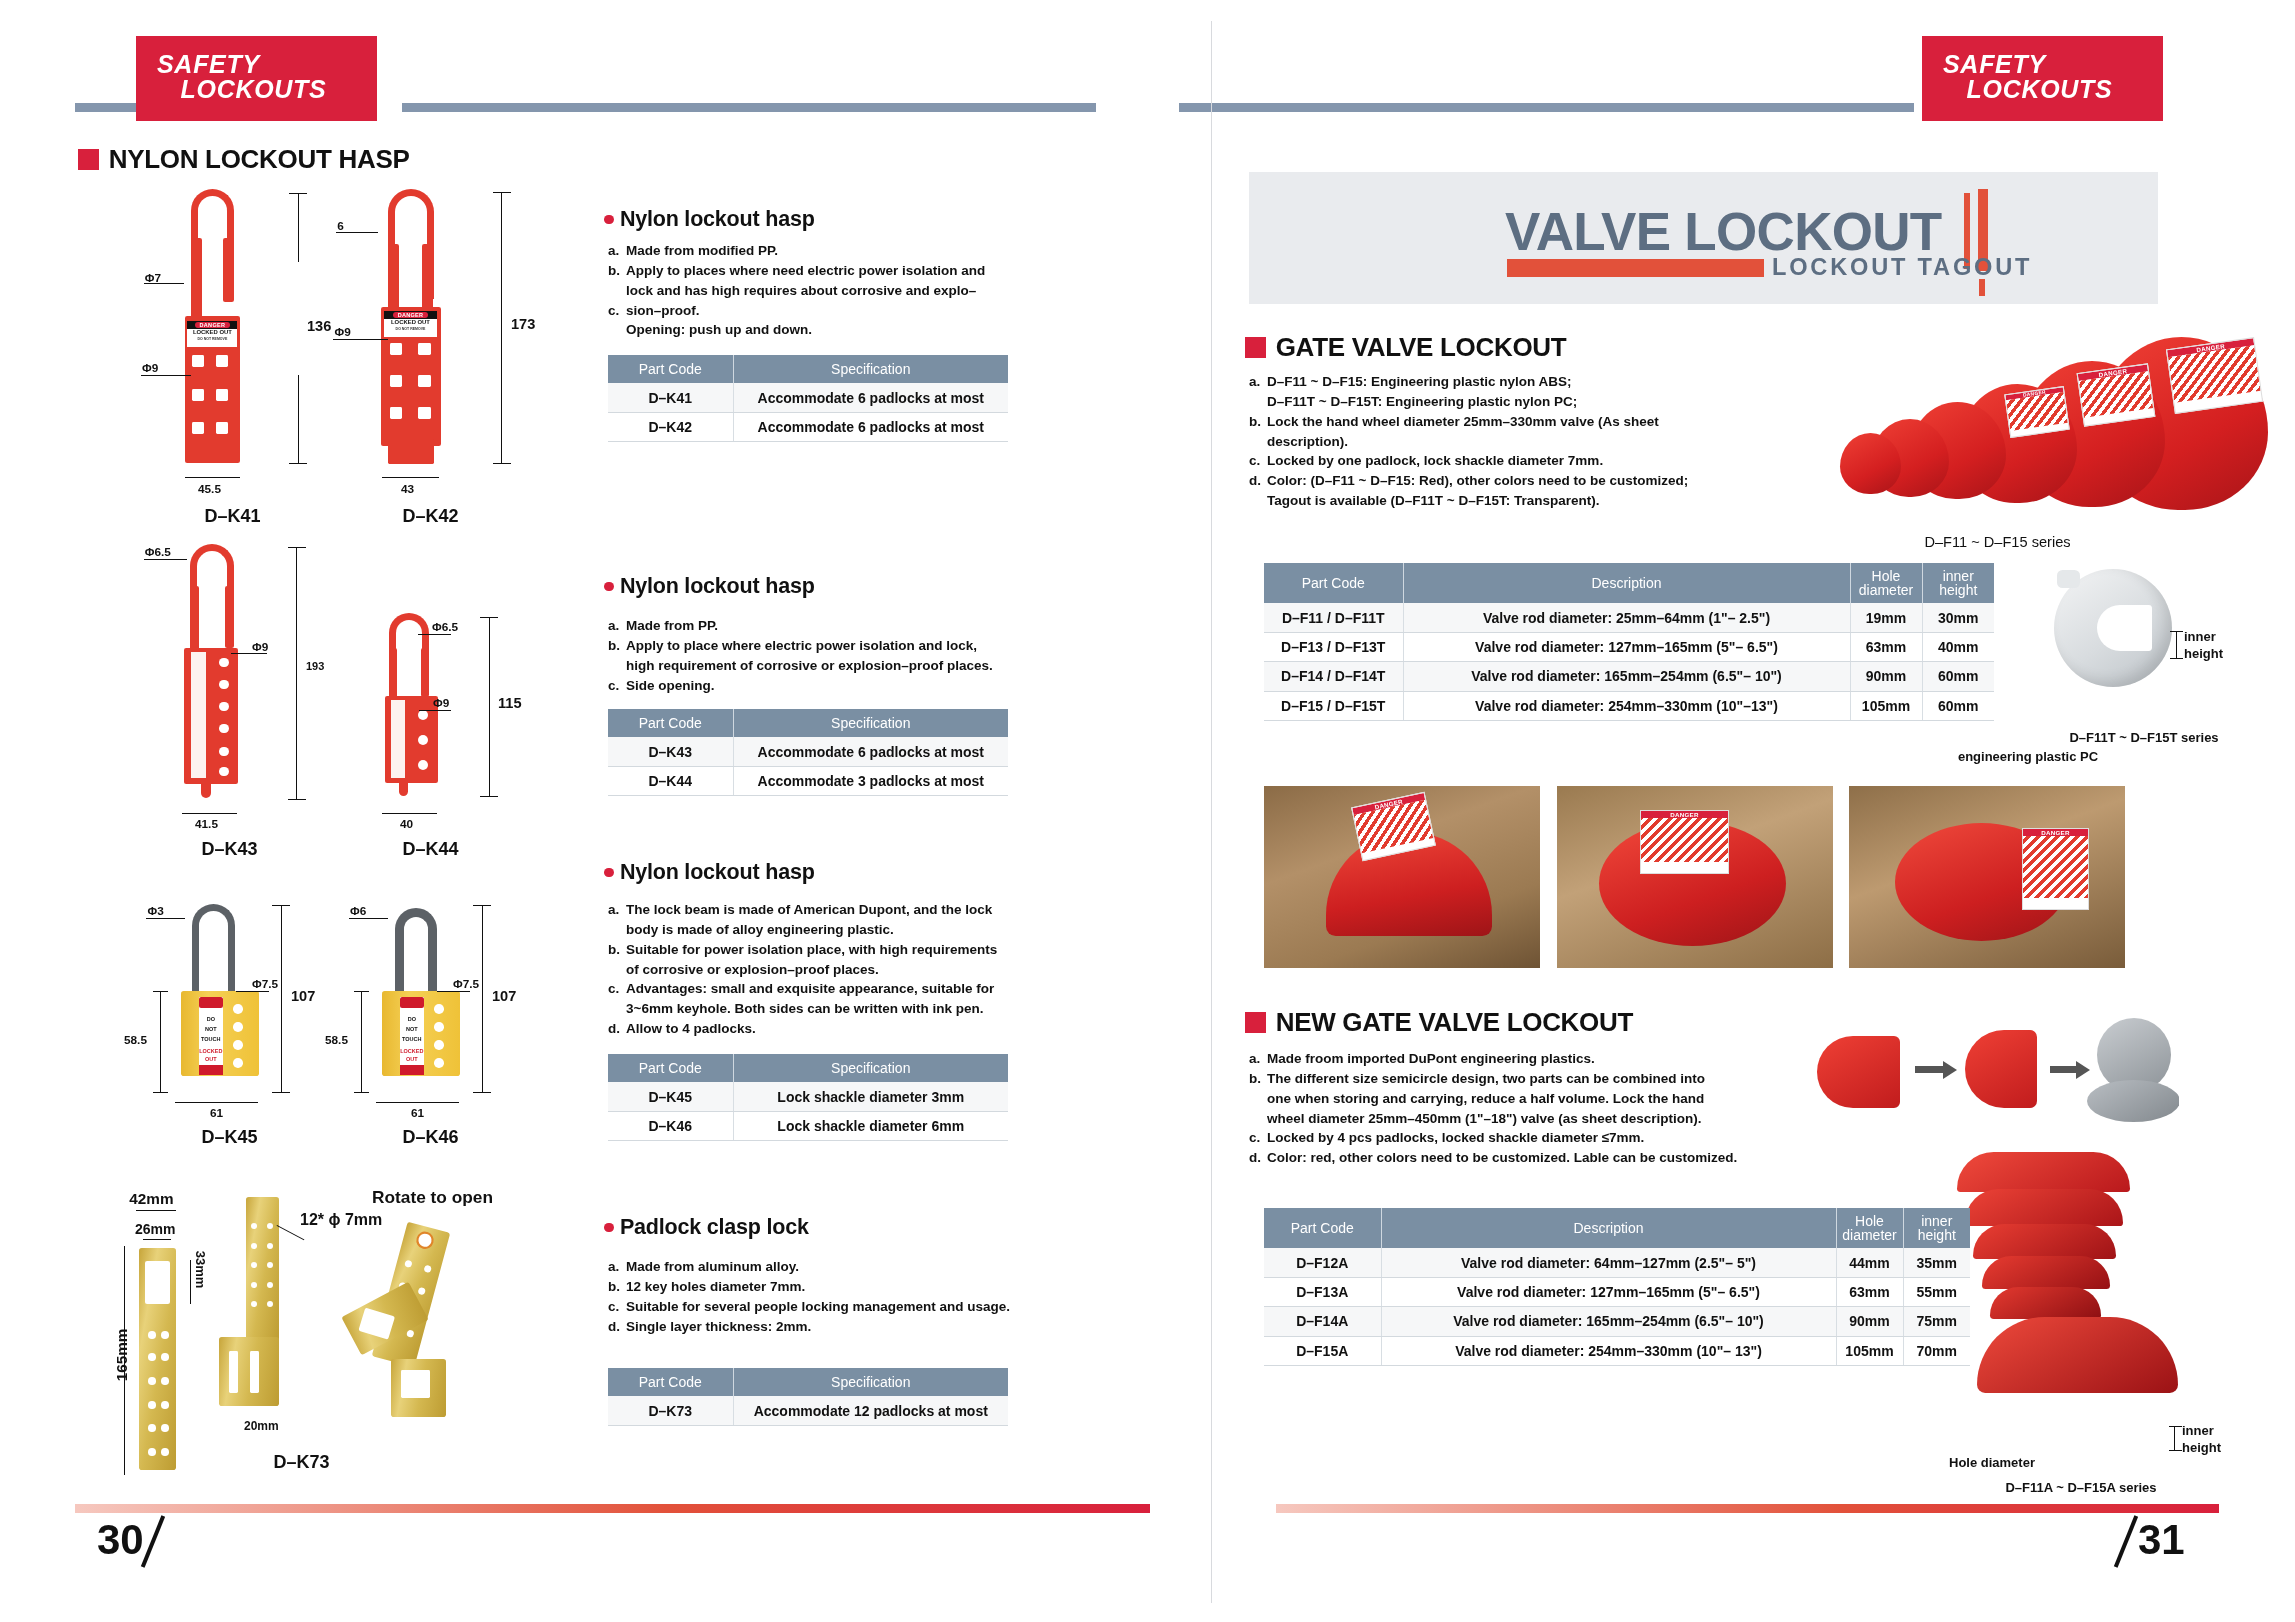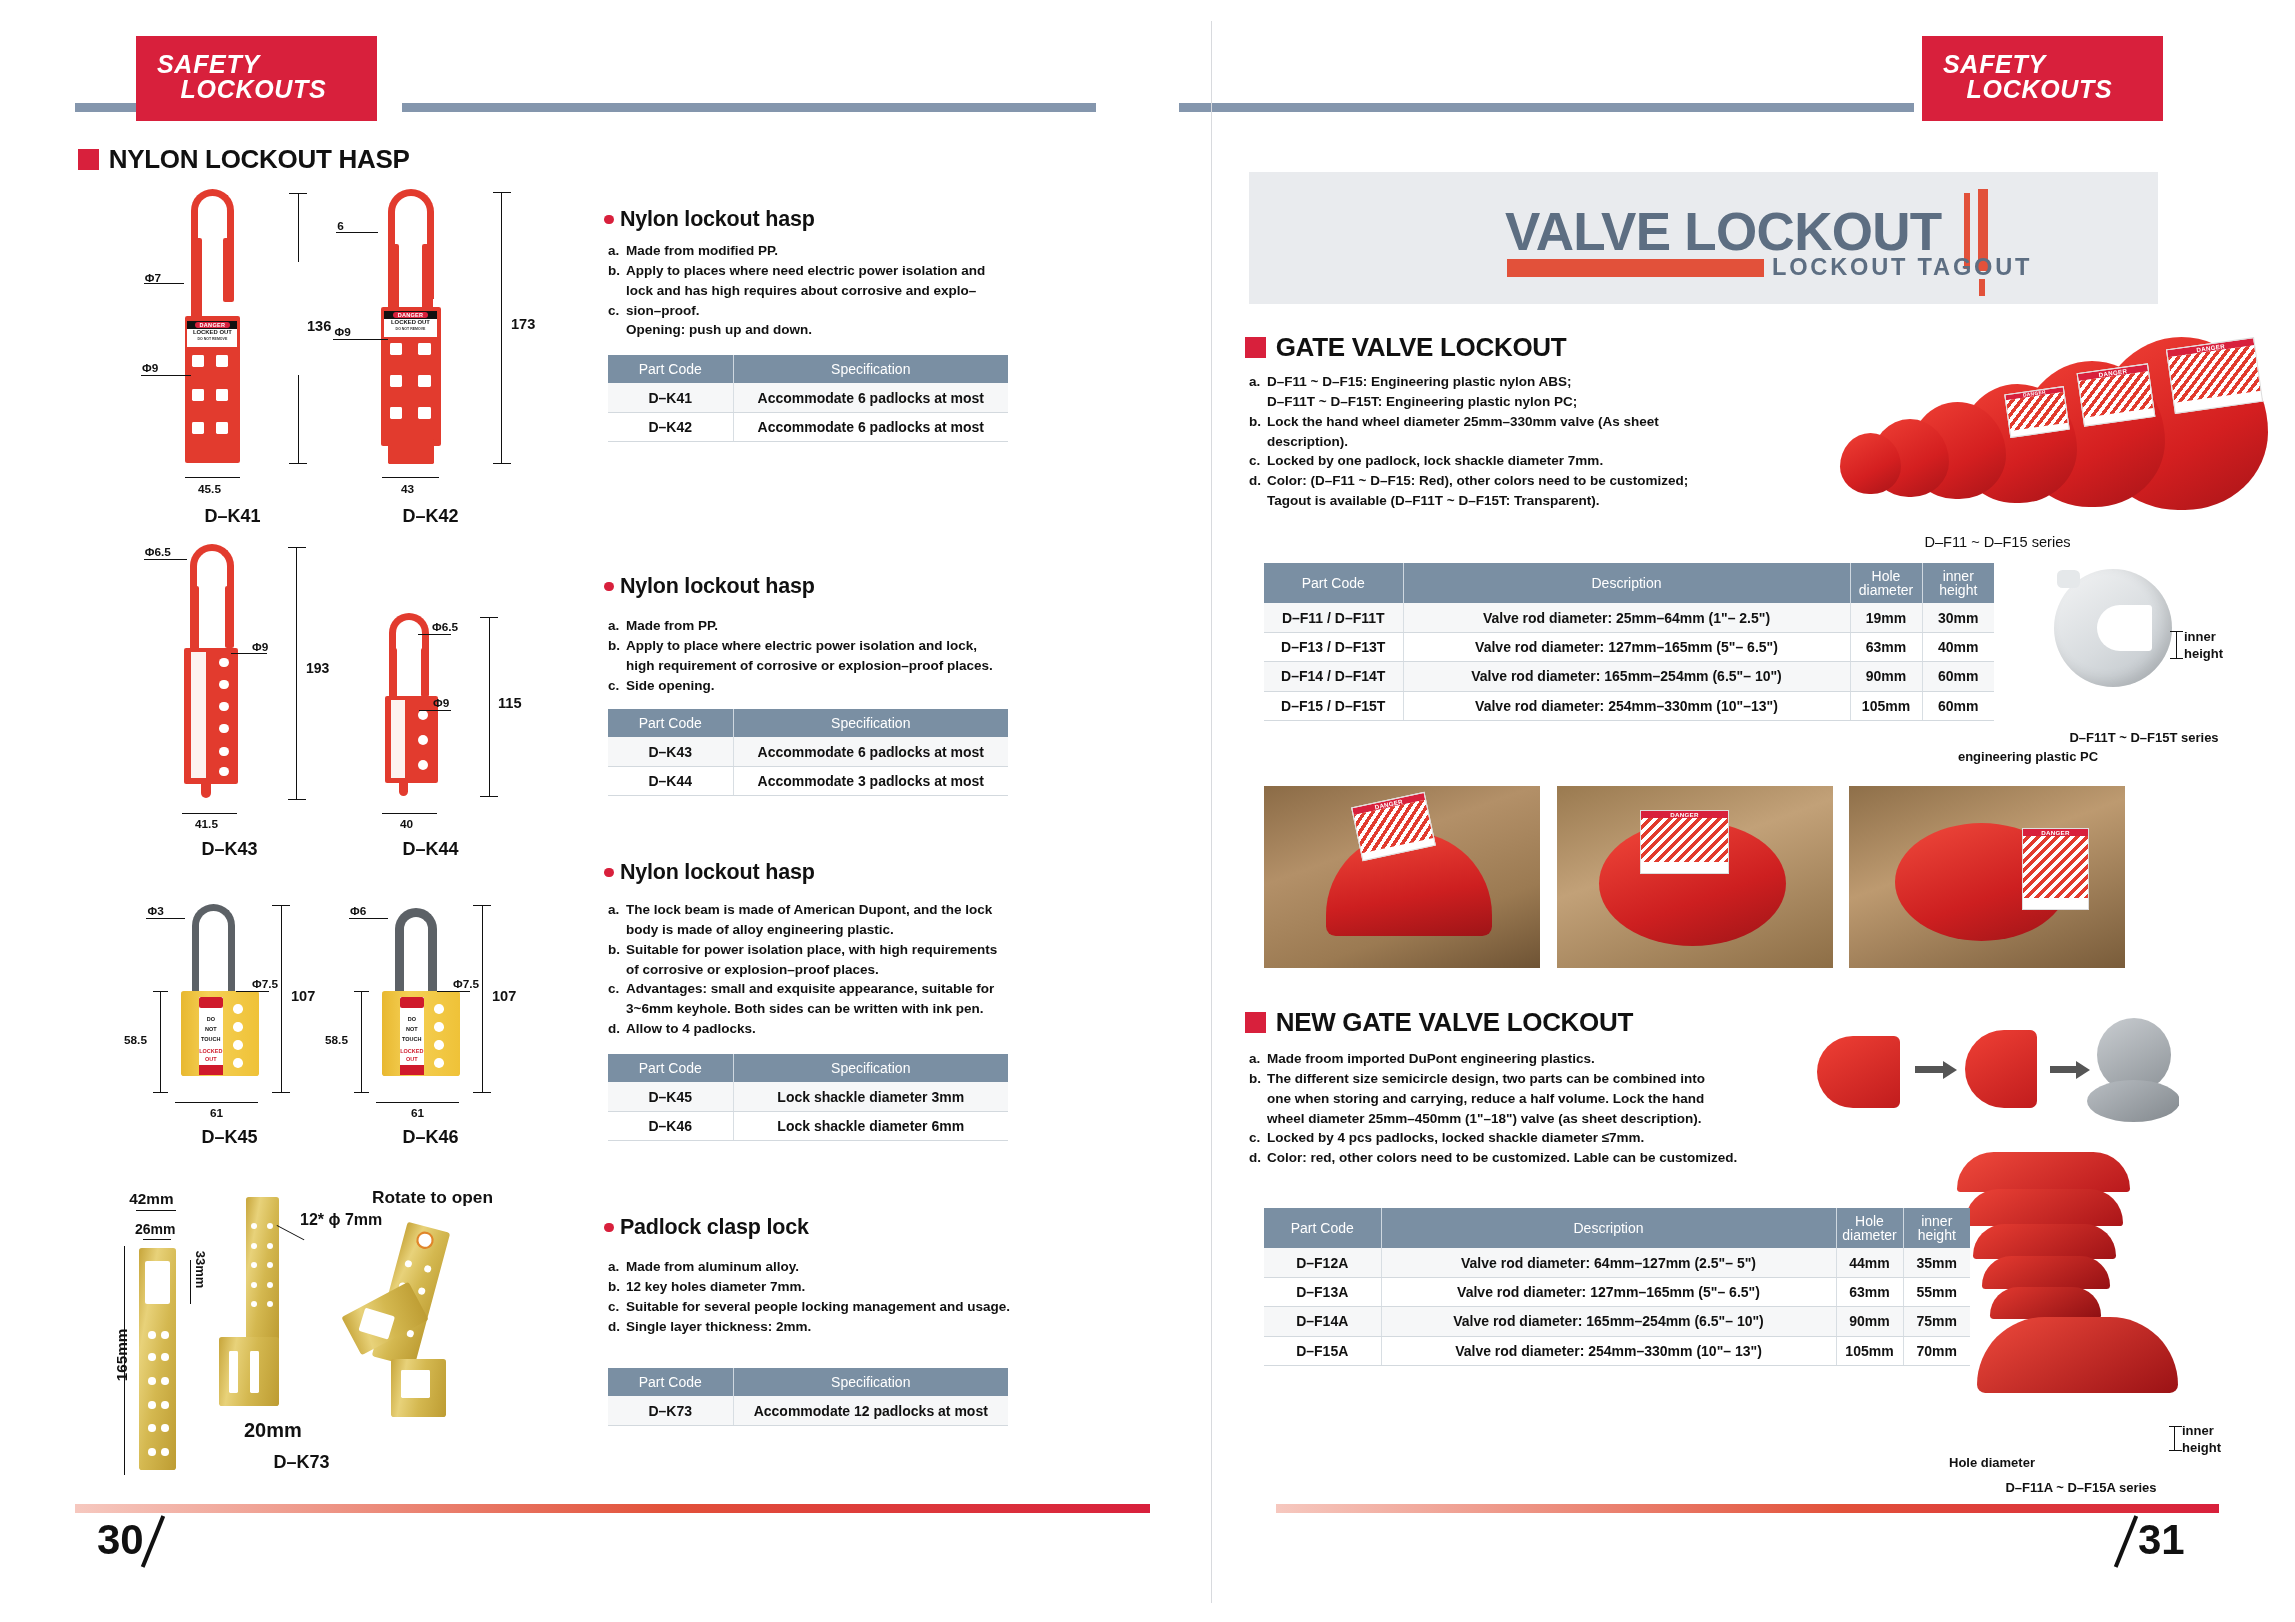--- a/index.html
+++ b/index.html
@@ -241,21 +241,21 @@
       <div class="holeR" style="left:39px;top:203px;width:9.7px;height:9.7px;"></div>
       <div class="holeR" style="left:39px;top:223px;width:9.7px;height:9.7px;"></div>
     </div>
     <div class="dim" style="left:-4.2px;top:4.2px;">Φ6.5</div>
     <div class="arrowline" style="left:-5.5px;top:18px;width:43px;"></div>
     <div class="dim" style="left:103px;top:99px;">Φ9</div>
     <div class="arrowline" style="left:82px;top:112px;width:36px;"></div>
     <div class="arrowlineV" style="left:147px;top:5.5px;height:253px;"></div>
     <div class="arrowline" style="left:139px;top:5.5px;width:18px;"></div>
     <div class="arrowline" style="left:139px;top:258px;width:18px;"></div>
-    <div class="dim" style="left:157px;top:119px;font-size:14px;">193</div>
+    <div class="dim" style="left:157px;top:119px;font-size:11px;">193</div>
     <div class="arrowline" style="left:33px;top:272px;width:55px;"></div>
     <div class="dim" style="left:46px;top:276px;">41.5</div>
     <div class="cap" style="left:11px;top:298px;width:139px;">D–K43</div>
   </div>
 
   <div class="dia" style="left:350px;top:610px;width:180px;height:208px;">
     <div class="hasp" style="left:28px;top:2.8px;width:104px;height:187px;">
       <div class="shk" style="left:11px;top:0;width:40px;height:69px;"></div>
       <div class="tab" style="left:11px;top:35px;width:8.3px;height:60px;border-radius:2.1px;"></div>
       <div class="tab" style="left:43px;top:35px;width:8.3px;height:49px;border-radius:2.1px;"></div>
@@ -384,21 +384,21 @@
       <div class="h" style="left:21px;top:85px;width:6.2px;height:6.2px;"></div>
       <div class="h" style="left:4.9px;top:104px;width:6.2px;height:6.2px;"></div>
       <div class="h" style="left:21px;top:104px;width:6.2px;height:6.2px;"></div>
     </div>
     <div class="gold" style="left:105px;top:151px;width:60px;height:69px;">
       <div class="h" style="left:9.7px;top:14px;width:9.7px;height:42px;border-radius:1.4px;"></div>
       <div class="h" style="left:30.5px;top:14px;width:9.7px;height:42px;border-radius:1.4px;"></div>
     </div>
     <div class="dim" style="left:186px;top:25px;font-size:16px;">12* ϕ 7mm</div>
     <div class="arrowline" style="left:161px;top:46px;width:30.5px;transform:rotate(28deg);"></div>
-    <div class="dim" style="left:130px;top:233px;font-size:20px;">20mm</div>
+    <div class="dim" style="left:130px;top:233px;font-size:12px;">20mm</div>
 
     <div class="gold" style="left:275px;top:39px;width:44px;height:139px;transform:rotate(15deg);">
       <div class="h" style="left:15.3px;top:7px;width:12.5px;height:12.5px;box-shadow:0 0 0 2.1px #e0852a;"></div>
       <div class="h" style="left:8.3px;top:37px;width:7px;height:7px;"></div>
       <div class="h" style="left:28px;top:37px;width:7px;height:7px;"></div>
       <div class="h" style="left:8.3px;top:60px;width:7px;height:7px;"></div>
       <div class="h" style="left:28px;top:60px;width:7px;height:7px;"></div>
       <div class="h" style="left:8.3px;top:82px;width:7px;height:7px;"></div>
       <div class="h" style="left:28px;top:82px;width:7px;height:7px;"></div>
       <div class="h" style="left:8.3px;top:104px;width:7px;height:7px;"></div>

